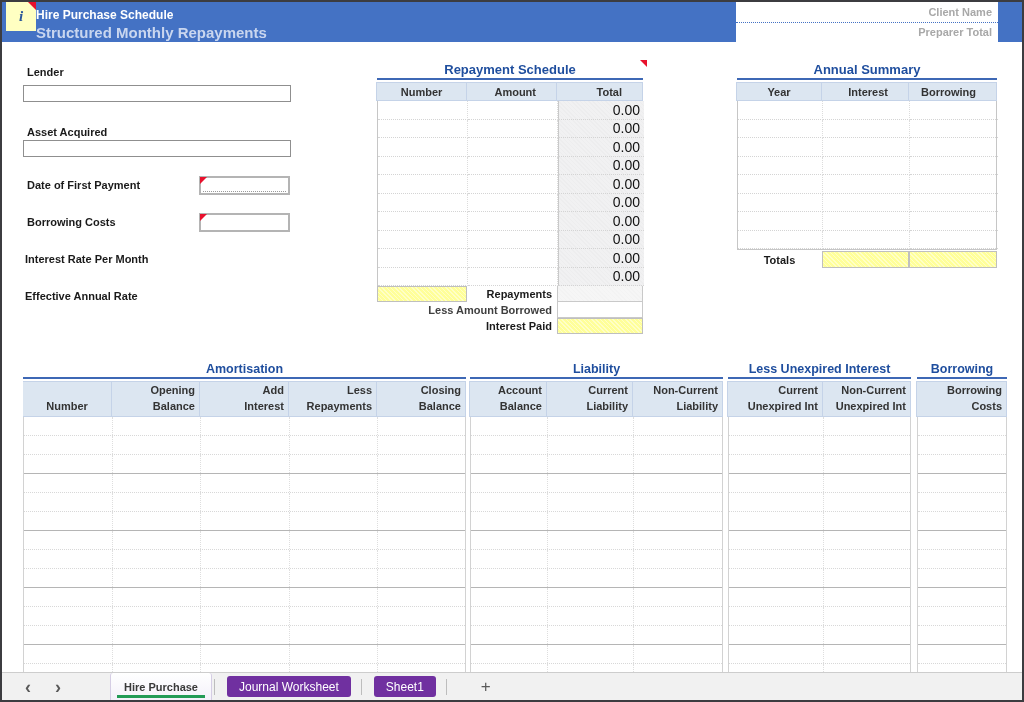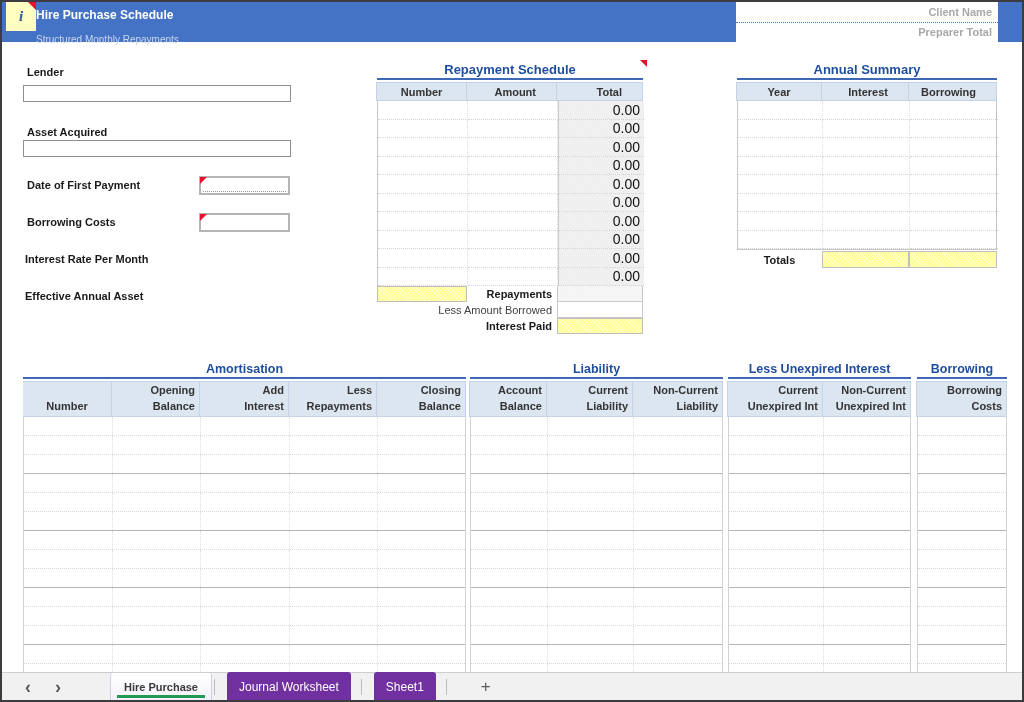--- a/index.html
+++ b/index.html
@@ -13,21 +13,21 @@
   .info-icon {
     position: absolute; left: 4px; top: 0; width: 30px; height: 29px;
     background: #FFFFC2; display: flex; align-items: center; justify-content: center;
     font: bold italic 15px "Liberation Serif", serif; color: #2b579a;
   }
   .info-icon::after {
     content: ""; position: absolute; right: 0; top: 0; width: 0; height: 0;
     border-top: 8px solid #e8112d; border-left: 8px solid transparent;
   }
   .page-title { position: absolute; left: 34px; top: 6px; color: #fff; font-weight: bold; font-size: 12px; }
-  .page-subtitle { position: absolute; left: 34px; top: 32px; color: #c9d6ef; font-weight: normal; font-size: 10px; }
+  .page-subtitle { position: absolute; left: 34px; top: 22px; color: #c9d6ef; font-weight: bold; font-size: 15px; }
   .client-panel { position: absolute; right: 24px; top: 0; width: 262px; height: 40px; background: #fff; display: flex; flex-direction: column; }
   .client-row { flex: 1; display: flex; align-items: center; justify-content: flex-end; padding-right: 6px; color: #a8a8a8; font-weight: bold; font-size: 11px; }
   .client-row.first { border-bottom: 1px dotted #4472C4; }
   
   .flabel { position: absolute; font-size: 11px; font-weight: bold; color: #1a1a1a; }
   .finput { position: absolute; background: #fff; border: 1px solid #8f8f8f; }
   .finput.small { border: 2px solid #b4b4b4; }
   .cmark { position: absolute; width: 0; height: 0; border-top: 7px solid #e8112d; border-right: 7px solid transparent; left: -1px; top: -1px; z-index: 2; }
   .date-dotted { position: absolute; left: 2px; right: 2px; bottom: 1px; border-bottom: 1px dotted #9a9a9a; }
   
@@ -42,21 +42,21 @@
   .sbody { border-left: 1px solid #c6c6c6; border-right: 1px solid #c6c6c6; }
   .srow { height: 18.5px; }
   .scell { border-bottom: 1px dotted #d4d4d4; border-right: 1px dotted #dcdcdc; }
   .scell.total { border-right: none; border-left: 1px solid #c9c9c9; background: #f1f1f2;
     background-image: repeating-linear-gradient(45deg, rgba(0,0,0,0.015) 0 1px, transparent 1px 3px);
     font-size: 14px; color: #111; display: flex; align-items: center; justify-content: flex-end; padding-right: 4px; }
   .sfoot { height: 16px; font-size: 11px; }
   .ycell { background: #FFFF99; background-image: repeating-linear-gradient(45deg, rgba(255,255,255,0.45) 0 1px, transparent 1px 3px); border: 1px solid #bfbfbf; }
   .flab { display: flex; align-items: center; justify-content: flex-end; padding-right: 5px; color: #1a1a1a; }
   .flab.bold { font-weight: bold; }
-  .flab.plain { font-weight: normal; color: #3f3f3f; text-align: right; }
+  .flab.plain { font-weight: bold; color: #3f3f3f; text-align: right; }
   .tcell-grey { border: 1px solid #c9c9c9; border-top: none; background: #f6f6f6; background-image: repeating-linear-gradient(45deg, rgba(0,0,0,0.012) 0 1px, transparent 1px 3px); }
   .tcell-white { border: 1px solid #c9c9c9; border-top: none; background: #fff; }
   
   .annual { position: absolute; left: 735px; top: 60px; width: 260px; }
   .annual .hrow, .arow, .afoot { grid-template-columns: 85px 87px 88px; display: grid; }
   .abody { border: 1px solid #c6c6c6; border-top: none; }
   .arow { height: 18.5px; }
   .acell { border-bottom: 1px dotted #d4d4d4; border-right: 1px dotted #dcdcdc; }
   .acell:last-child { border-right: none; }
   .afoot { height: 17px; margin-top: 1px; font-size: 11px; }
@@ -80,21 +80,21 @@
   .drow.grp { border-bottom: 1px solid #b5b5b5; }
   .dcell { border-right: 1px dotted #dedede; }
   .dcell:last-child { border-right: none; }
   
   .tabbar { position: absolute; left: 0; right: 0; bottom: 0; height: 28px; background: #f1f1f1; border-top: 1px solid #cdcdcd; display: flex; align-items: center; }
   .nav-arrow { color: #5a5a5a; font-size: 18px; line-height: 20px; font-weight: bold; width: 16px; text-align: center; }
   .nav-arrow.a1 { margin-left: 18px; } .nav-arrow.a2 { margin-left: 14px; }
   .tab-active { margin-left: 44px; height: 27px; background: linear-gradient(#ffffff, #f4f1fa); border-left: 1px solid #d5cde4; border-right: 1px solid #d5cde4; border-radius: 3px 3px 0 0;
     display: flex; align-items: center; padding: 0 13px; font-weight: bold; font-size: 11px; color: #3a3a3a; position: relative; }
   .tab-active::after { content: ""; position: absolute; left: 6px; right: 6px; bottom: 2px; height: 3px; background: #239B56; }
-  .tab-purple { background: #7030A0; color: #fff; border-radius: 3px; height: 30px; display: flex; align-items: center; padding: 0 12px; font-size: 12px; margin-left: 12px; }
+  .tab-purple { background: #7030A0; color: #fff; border-radius: 3px; height: 21px; display: flex; align-items: center; padding: 0 12px; font-size: 12px; margin-left: 12px; }
   .tab-sep { width: 1px; height: 16px; background: #bdbdbd; margin-left: 10px; }
   .add-sheet { color: #5a5a5a; font-size: 17px; margin-left: 34px; }
 </style>
 </head>
 <body>
 
 <div class="window">
 
   <div class="titlebar">
     <div class="info-icon">i</div>
@@ -117,21 +117,21 @@
     <span class="cmark"></span>
     <span class="date-dotted"></span>
   </div>
 
   <div class="flabel" style="left:25px; top:214px;">Borrowing Costs</div>
   <div class="finput small" style="left:197px; top:211px; width:91px; height:19px;">
     <span class="cmark"></span>
   </div>
 
   <div class="flabel" style="left:23px; top:251px;">Interest Rate Per Month</div>
-  <div class="flabel" style="left:23px; top:288px;">Effective Annual Asset</div>
+  <div class="flabel" style="left:23px; top:288px;">Effective Annual Rate</div>
 
   <div class="sched">
     <div class="tbl-title">
       <span>Repayment Schedule</span>
       <span class="tri"></span>
     </div>
     <div class="hrow" style="grid-template-columns:90px 90px 86px;">
         <div class="hcell c">Number</div>
         <div class="hcell">Amount</div>
         <div class="hcell">Total</div>

